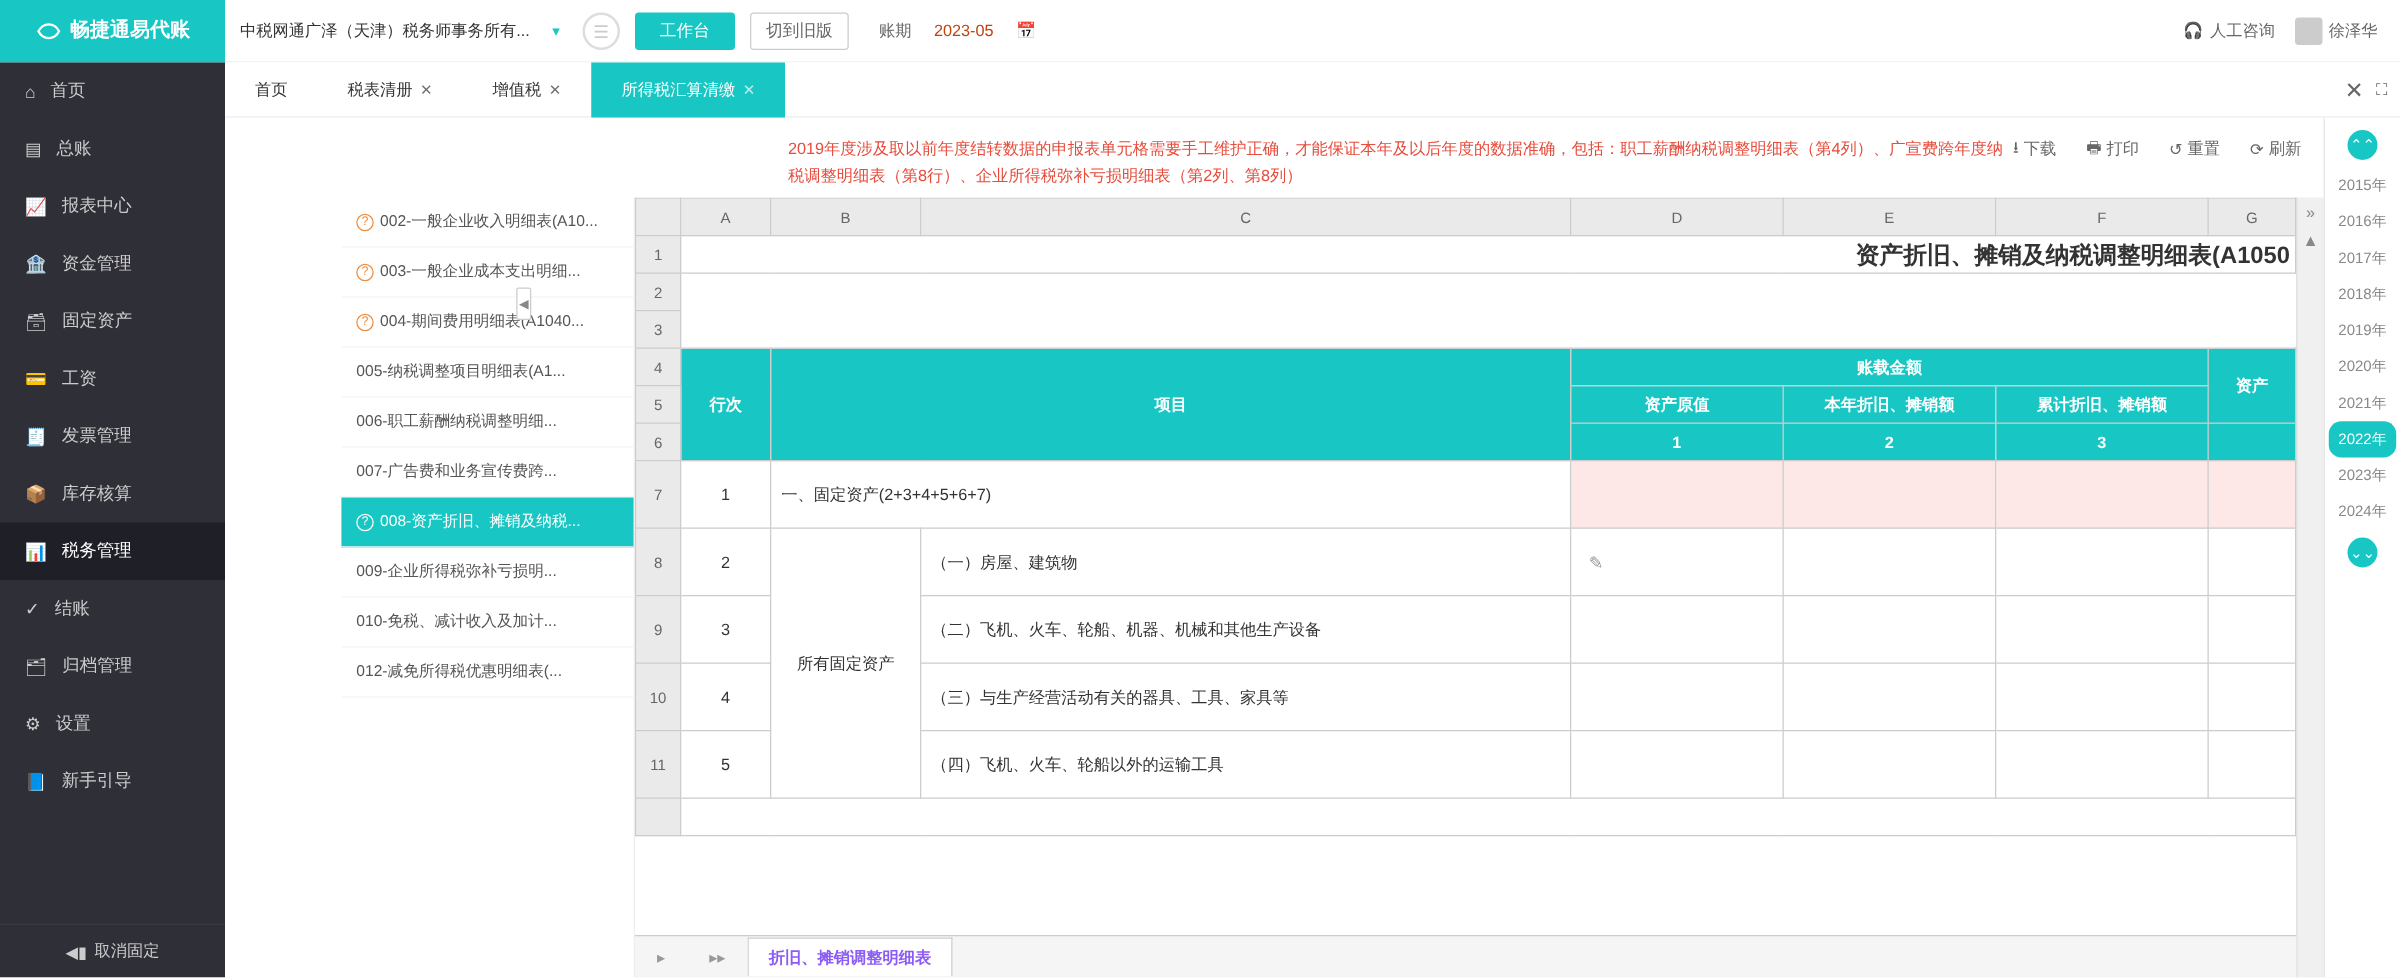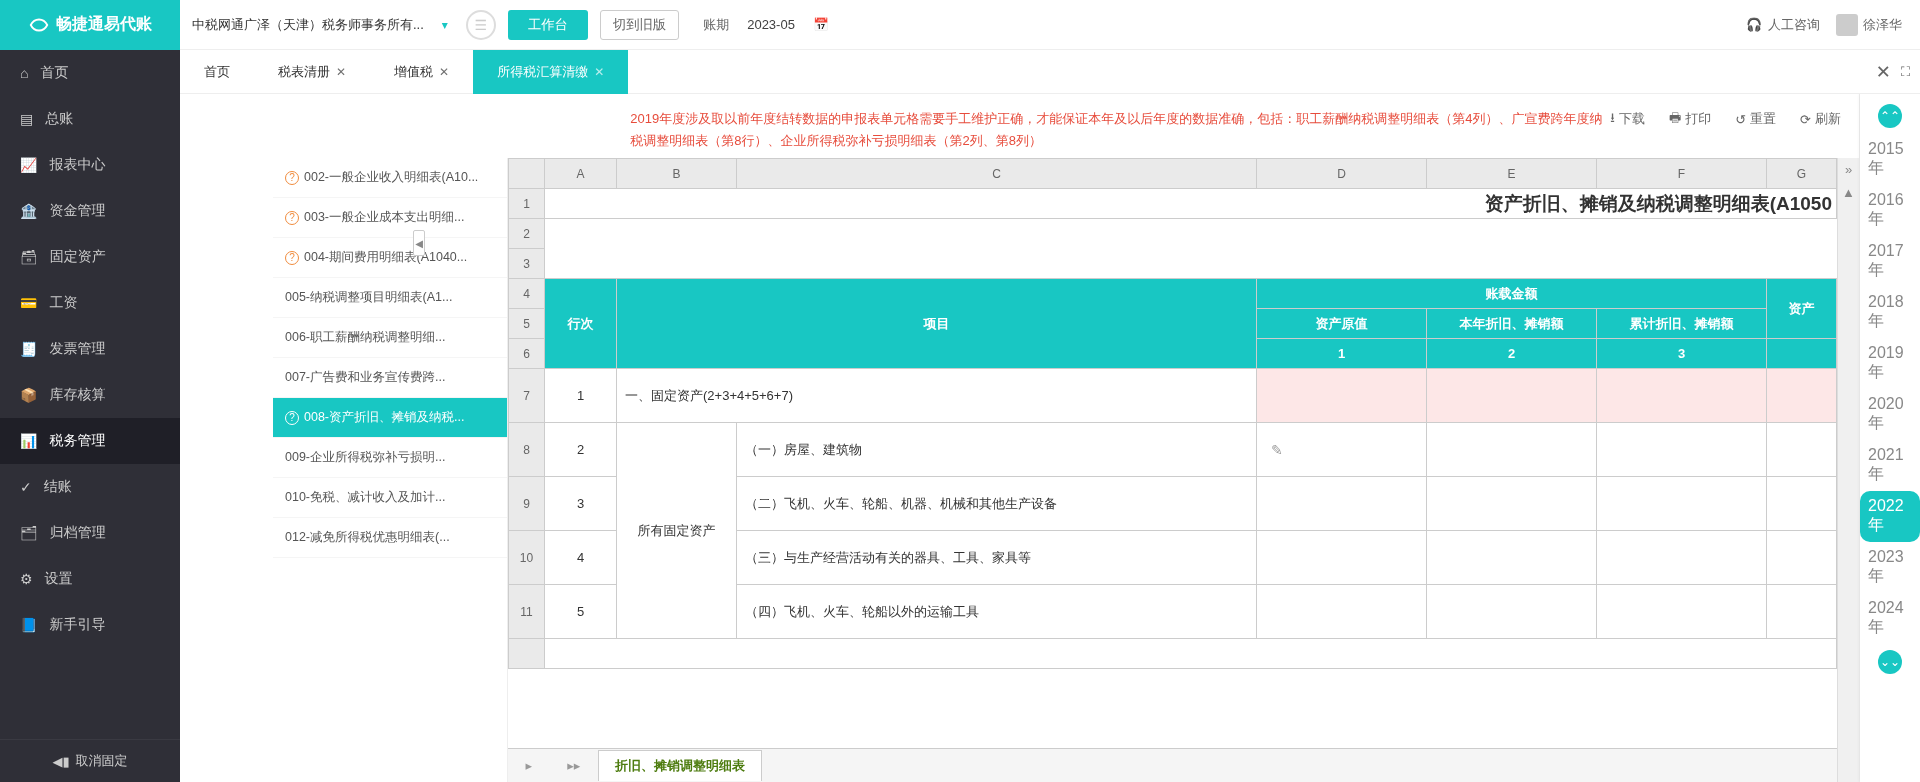--- a/index.html
+++ b/index.html
@@ -8,21 +8,21 @@
 .topbar { display: flex; align-items: center; height: 50px; background: #fff; border-bottom: 1px solid #eee; }
 .brand { width: 180px; height: 50px; background: #18c7c3; display: flex; align-items: center; justify-content: center; color: #fff; font-size: 16px; font-weight: bold; gap: 6px; }
 .brand svg { width: 22px; height: 22px; }
 .top-mid { display: flex; align-items: center; padding: 0 12px; gap: 12px; flex: 1; }
 .company { color: #333; max-width: 260px; white-space: nowrap; overflow: hidden; text-overflow: ellipsis; }
 .chev { color: #18c7c3; font-size: 12px; padding: 0 6px; cursor: pointer; }
 .circle-icon { width: 30px; height: 30px; border: 2px solid #ddd; border-radius: 50%; display: flex; align-items: center; justify-content: center; color: #ccc; font-size: 14px; }
 .btn-workbench { background: #18c7c3; color: #fff; padding: 6px 20px; border-radius: 3px; border: none; cursor: pointer; }
 .btn-oldver { border: 1px solid #ccc; color: #666; background: #fff; padding: 5px 12px; border-radius: 3px; cursor: pointer; }
 .period-lbl { margin-left: 12px; color: #666; }
-.period-val { color: #404040; margin-left: 6px; }
+.period-val { color: #c2410c; margin-left: 6px; }
 .cal-icon { color: #18c7c3; margin-left: 6px; }
 .top-right { display: flex; align-items: center; gap: 16px; padding-right: 18px; color: #666; }
 .top-right .tr-item { display: flex; align-items: center; gap: 5px; cursor: pointer; }
 .avatar { width: 22px; height: 22px; background: #ccc; border-radius: 3px; display: inline-block; }
 .body { display: flex; flex: 1; min-height: 0; }
 .sidebar { width: 180px; background: #2f2f37; color: #ccc; display: flex; flex-direction: column; }
 .side-item { display: flex; align-items: center; gap: 12px; padding: 14px 20px; cursor: pointer; font-size: 14px; }
 .side-item.active { background: #1f1f27; color: #fff; }
 .side-bottom { margin-top: auto; }
 .side-footer { display: flex; align-items: center; justify-content: center; gap: 6px; padding: 12px 0; font-size: 13px; color: #ccc; border-top: 1px solid #3a3a42; cursor: pointer; }
@@ -51,28 +51,28 @@
 table.sheet td, table.sheet th { border: 1px solid #ccc; height: 30px; }
 .colhead { background: #eaeaea; text-align: center; color: #666; font-size: 12px; }
 .rowhead { background: #eaeaea; text-align: center; color: #666; font-size: 12px; width: 36px; }
 .corner { background: #eaeaea; width: 36px; }
 .title-text { font-size: 19px; font-weight: bold; text-align: right; padding-right: 4px; white-space: nowrap; padding-left: 17px; }
 .th-teal { background: #18c7c3; color: #fff; text-align: center; font-weight: bold; }
 .data-cell { background: #fff; padding: 0 8px; }
 .pink { background: #fde7e7; }
 .edit-icon { color: #999; font-size: 14px; padding-left: 6px; }
 .sheet-tabs { height: 34px; border-top: 1px solid #ccc; display: flex; align-items: center; background: #f5f5f5; }
-.sheet-tab { padding: 6px 16px; background: #fff; border: 1px solid #ccc; border-bottom: none; color: #4d7c0f; font-weight: bold; margin-left: 90px; cursor: pointer; }
+.sheet-tab { padding: 6px 16px; background: #fff; border: 1px solid #ccc; border-bottom: none; color: #8b5cf6; font-weight: bold; margin-left: 90px; cursor: pointer; }
 .sheet-arrows { position: absolute; left: 0; bottom: 0; height: 34px; width: 90px; display: flex; align-items: center; justify-content: space-around; color: #999; background: #f5f5f5; border-top: 1px solid #ccc; }
 .sheet-right-sb { width: 22px; background: #f0f0f0; border-left: 1px solid #ddd; display: flex; flex-direction: column; align-items: center; }
 .sheet-right-sb div { padding: 4px 0; color: #888; cursor: pointer; }
 .collapse-handle { position: absolute; left: 413px; top: 230px; width: 12px; height: 26px; background: #fff; border: 1px solid #ccc; border-radius: 2px; display: flex; align-items: center; justify-content: center; font-size: 10px; color: #888; cursor: pointer; }
 .year-col { width: 60px; background: #fff; display: flex; flex-direction: column; align-items: center; padding: 10px 0; gap: 6px; box-shadow: -1px 0 3px rgba(0,0,0,0.05); }
 .year-col .yc-btn { width: 24px; height: 24px; border-radius: 50%; background: #18c7c3; color: #fff; display: flex; align-items: center; justify-content: center; font-size: 12px; cursor: pointer; }
-.year-item { font-size: 16px; color: #888; padding: 6px 8px; border-radius: 10px; cursor: pointer; }
+.year-item { font-size: 12px; color: #888; padding: 6px 8px; border-radius: 10px; cursor: pointer; }
 .year-item.active { background: #18c7c3; color: #fff; }
 </style>
 </head>
 <body>
 
 <div class="app">
   <div class="topbar">
     <div class="brand">
       <svg viewBox="0 0 24 24" fill="none" stroke="#fff" stroke-width="2">
           <path d="M3 12c4-8 14-8 18 0-4 8-14 8-18 0z"></path>

